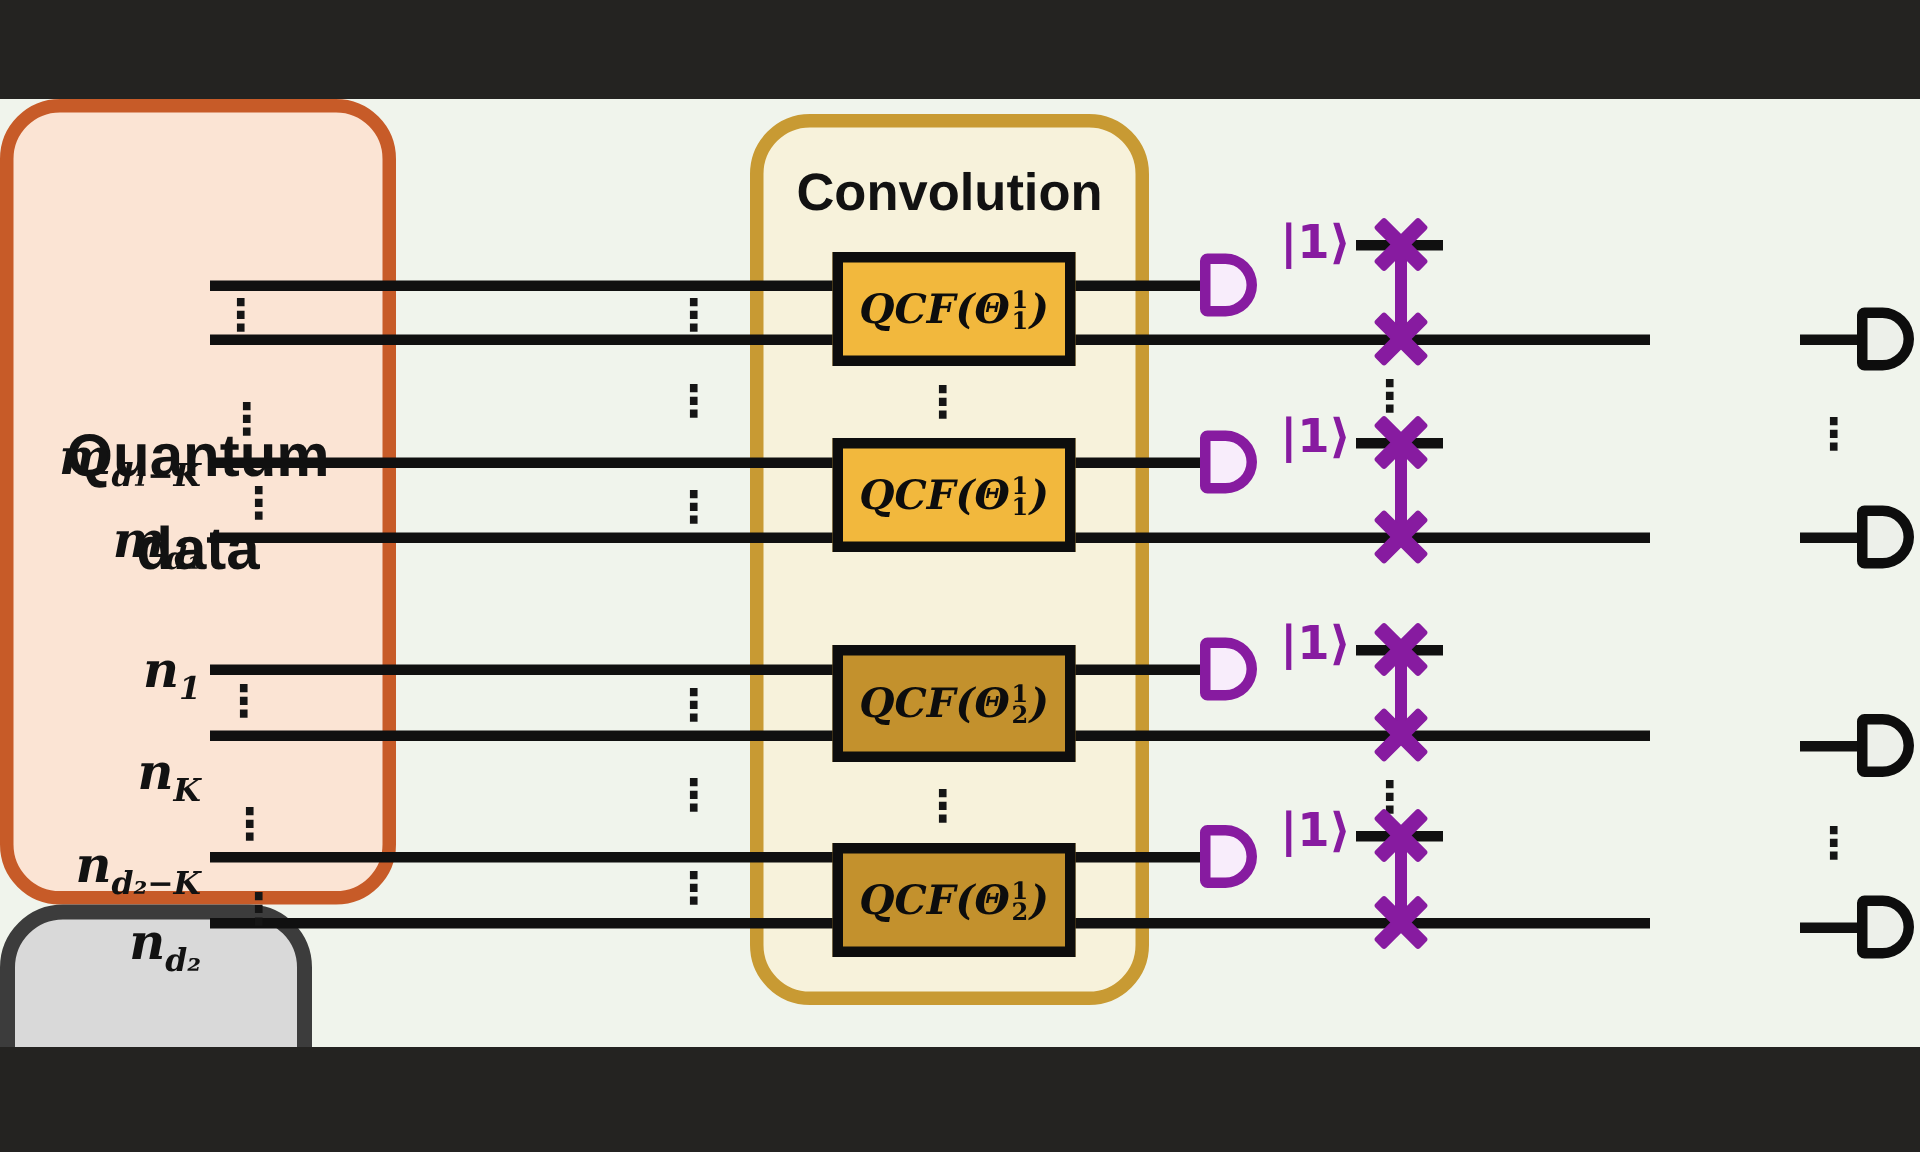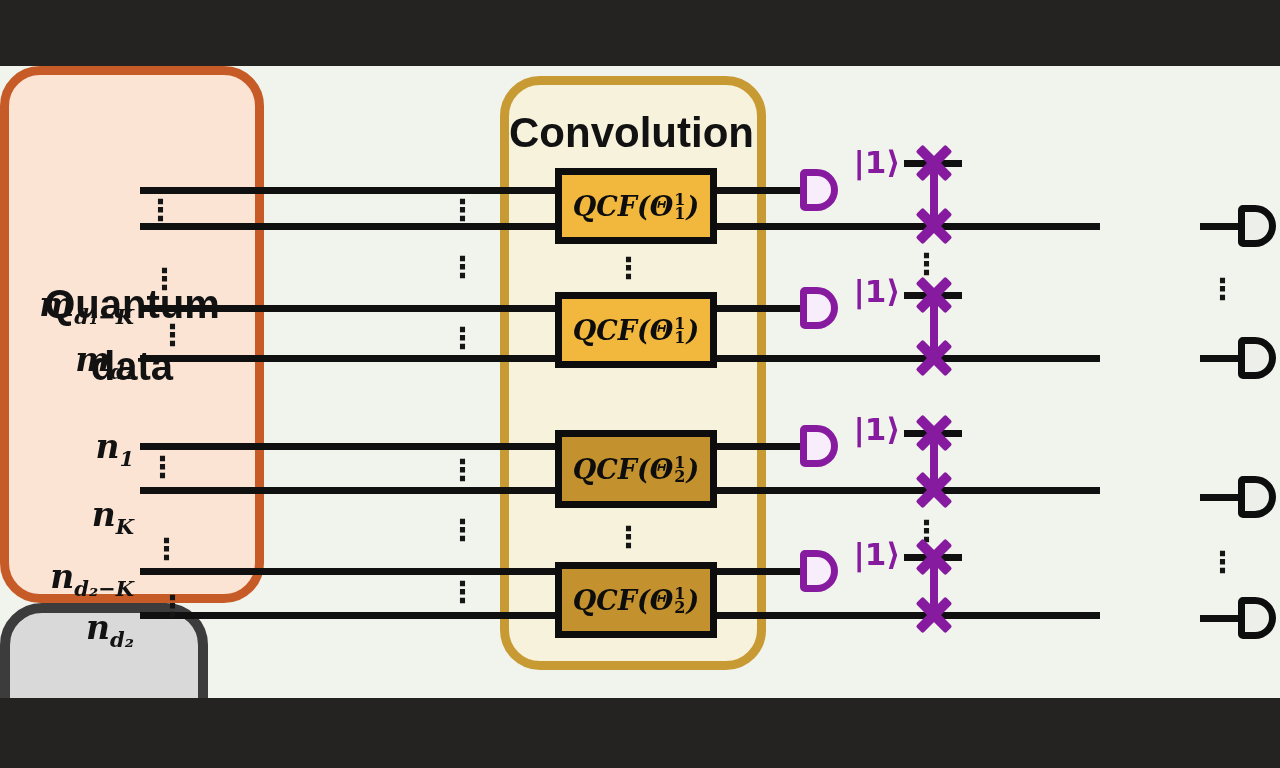--- a/index.html
+++ b/index.html
@@ -33,22 +33,22 @@
           border:9px solid #c75b28;border-radius:40px;z-index:8;
           display:flex;flex-direction:column;justify-content:center;align-items:center;}
   #loader .bigtext{font-weight:bold;font-size:40px;color:var(--ink);line-height:1.55;text-align:center;}
   #conv{left:500px;top:10px;width:266px;height:594px;background:#f7f2db;
         border:9px solid #c89a33;border-radius:40px;}
   #pool{left:790px;top:12px;width:207px;height:591px;background:#f4f1f4;
         border:8px solid var(--purple);border-radius:36px;}
   #dense{left:1016px;top:72px;width:188px;height:520px;background:#d9d9d9;
          border:10px solid #3c3c3c;border-radius:42px;z-index:8;
          display:flex;flex-direction:column;justify-content:center;align-items:center;}
-  .region-title{position:absolute;width:100%;text-align:left;font-weight:bold;
-                font-size:42px;color:var(--ink);z-index:6;}
+  .region-title{position:absolute;width:100%;text-align:center;font-weight:bold;
+                font-size:35px;color:var(--ink);z-index:6;}
   #conv .region-title{top:24px;left:0;}
   #pool .region-title{top:22px;left:0;}
 
   
   .qcf{position:absolute;left:555px;width:162px;box-sizing:border-box;background:#f2b83d;
        border:7px solid #0d0d0d;z-index:8;display:flex;justify-content:center;align-items:center;
        font-family:"DejaVu Serif", serif;font-style:italic;font-weight:bold;font-size:27px;color:#0d0d0d;}
   .qcf.dark{background:#c3912d;}
   .stack{display:inline-flex;flex-direction:column;align-items:center;
          font-size:16px;line-height:0.9;font-style:normal;margin:0 1px;transform:translateY(1px);}

